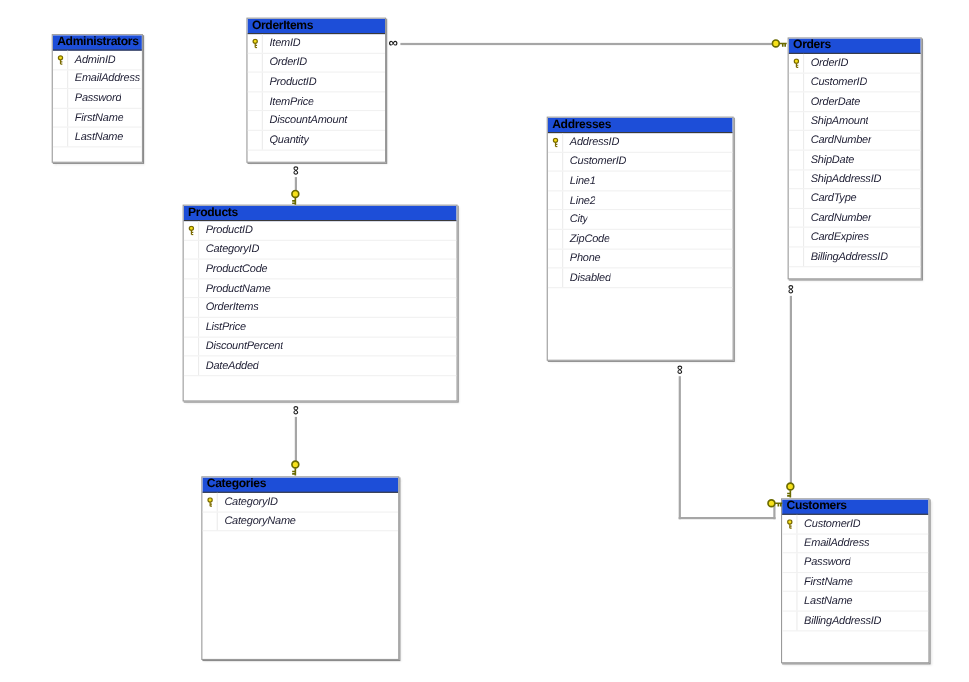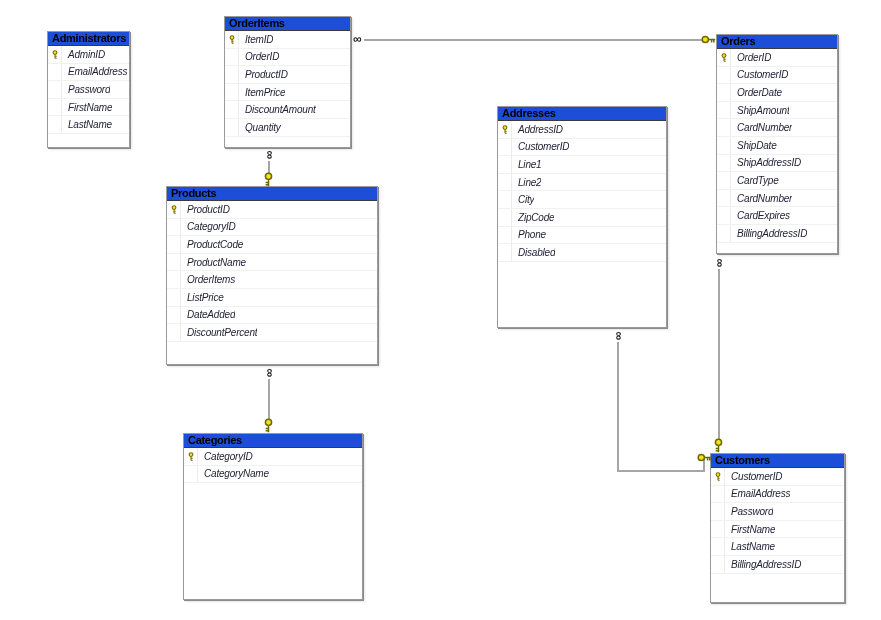--- a/index.html
+++ b/index.html
@@ -206,21 +206,21 @@
           <span class="pkcell"></span>
           <span class="namecell">Phone</span>
         </div>
         <div class="row">
           <span class="pkcell"></span>
           <span class="namecell">Disabled</span>
         </div>
       </div>
   </div>
 
-  <div class="tbl" style="left:166px;top:186px;width:212px;height:179px">
+  <div class="tbl" style="left:166px;top:186px;width:250px;height:179px">
     <div class="tbl-title">Products</div>
     <div class="tbl-body">
         <div class="row">
           <span class="pkcell">
             <svg width="8" height="9" viewBox="0 0 8 9">
               <circle cx="4" cy="2.6" r="1.9" fill="#f7e11a" stroke="#7a6a00" stroke-width="1.1"></circle>
               <path d="M4 4.5 V8.2 M4 6.3 H5.7 M4 8.2 H5.7" stroke="#7a6a00" stroke-width="1.1" fill="none"></path>
             </svg>
           </span>
           <span class="namecell">ProductID</span>
@@ -240,25 +240,25 @@
         <div class="row">
           <span class="pkcell"></span>
           <span class="namecell">OrderItems</span>
         </div>
         <div class="row">
           <span class="pkcell"></span>
           <span class="namecell">ListPrice</span>
         </div>
         <div class="row">
           <span class="pkcell"></span>
+          <span class="namecell">DiscountPercent</span>
+        </div>
+        <div class="row">
+          <span class="pkcell"></span>
           <span class="namecell">DateAdded</span>
-        </div>
-        <div class="row">
-          <span class="pkcell"></span>
-          <span class="namecell">DiscountPercent</span>
         </div>
       </div>
   </div>
 
   <div class="tbl" style="left:183px;top:433px;width:180px;height:167px">
     <div class="tbl-title">Categories</div>
     <div class="tbl-body">
         <div class="row">
           <span class="pkcell">
             <svg width="8" height="9" viewBox="0 0 8 9">

